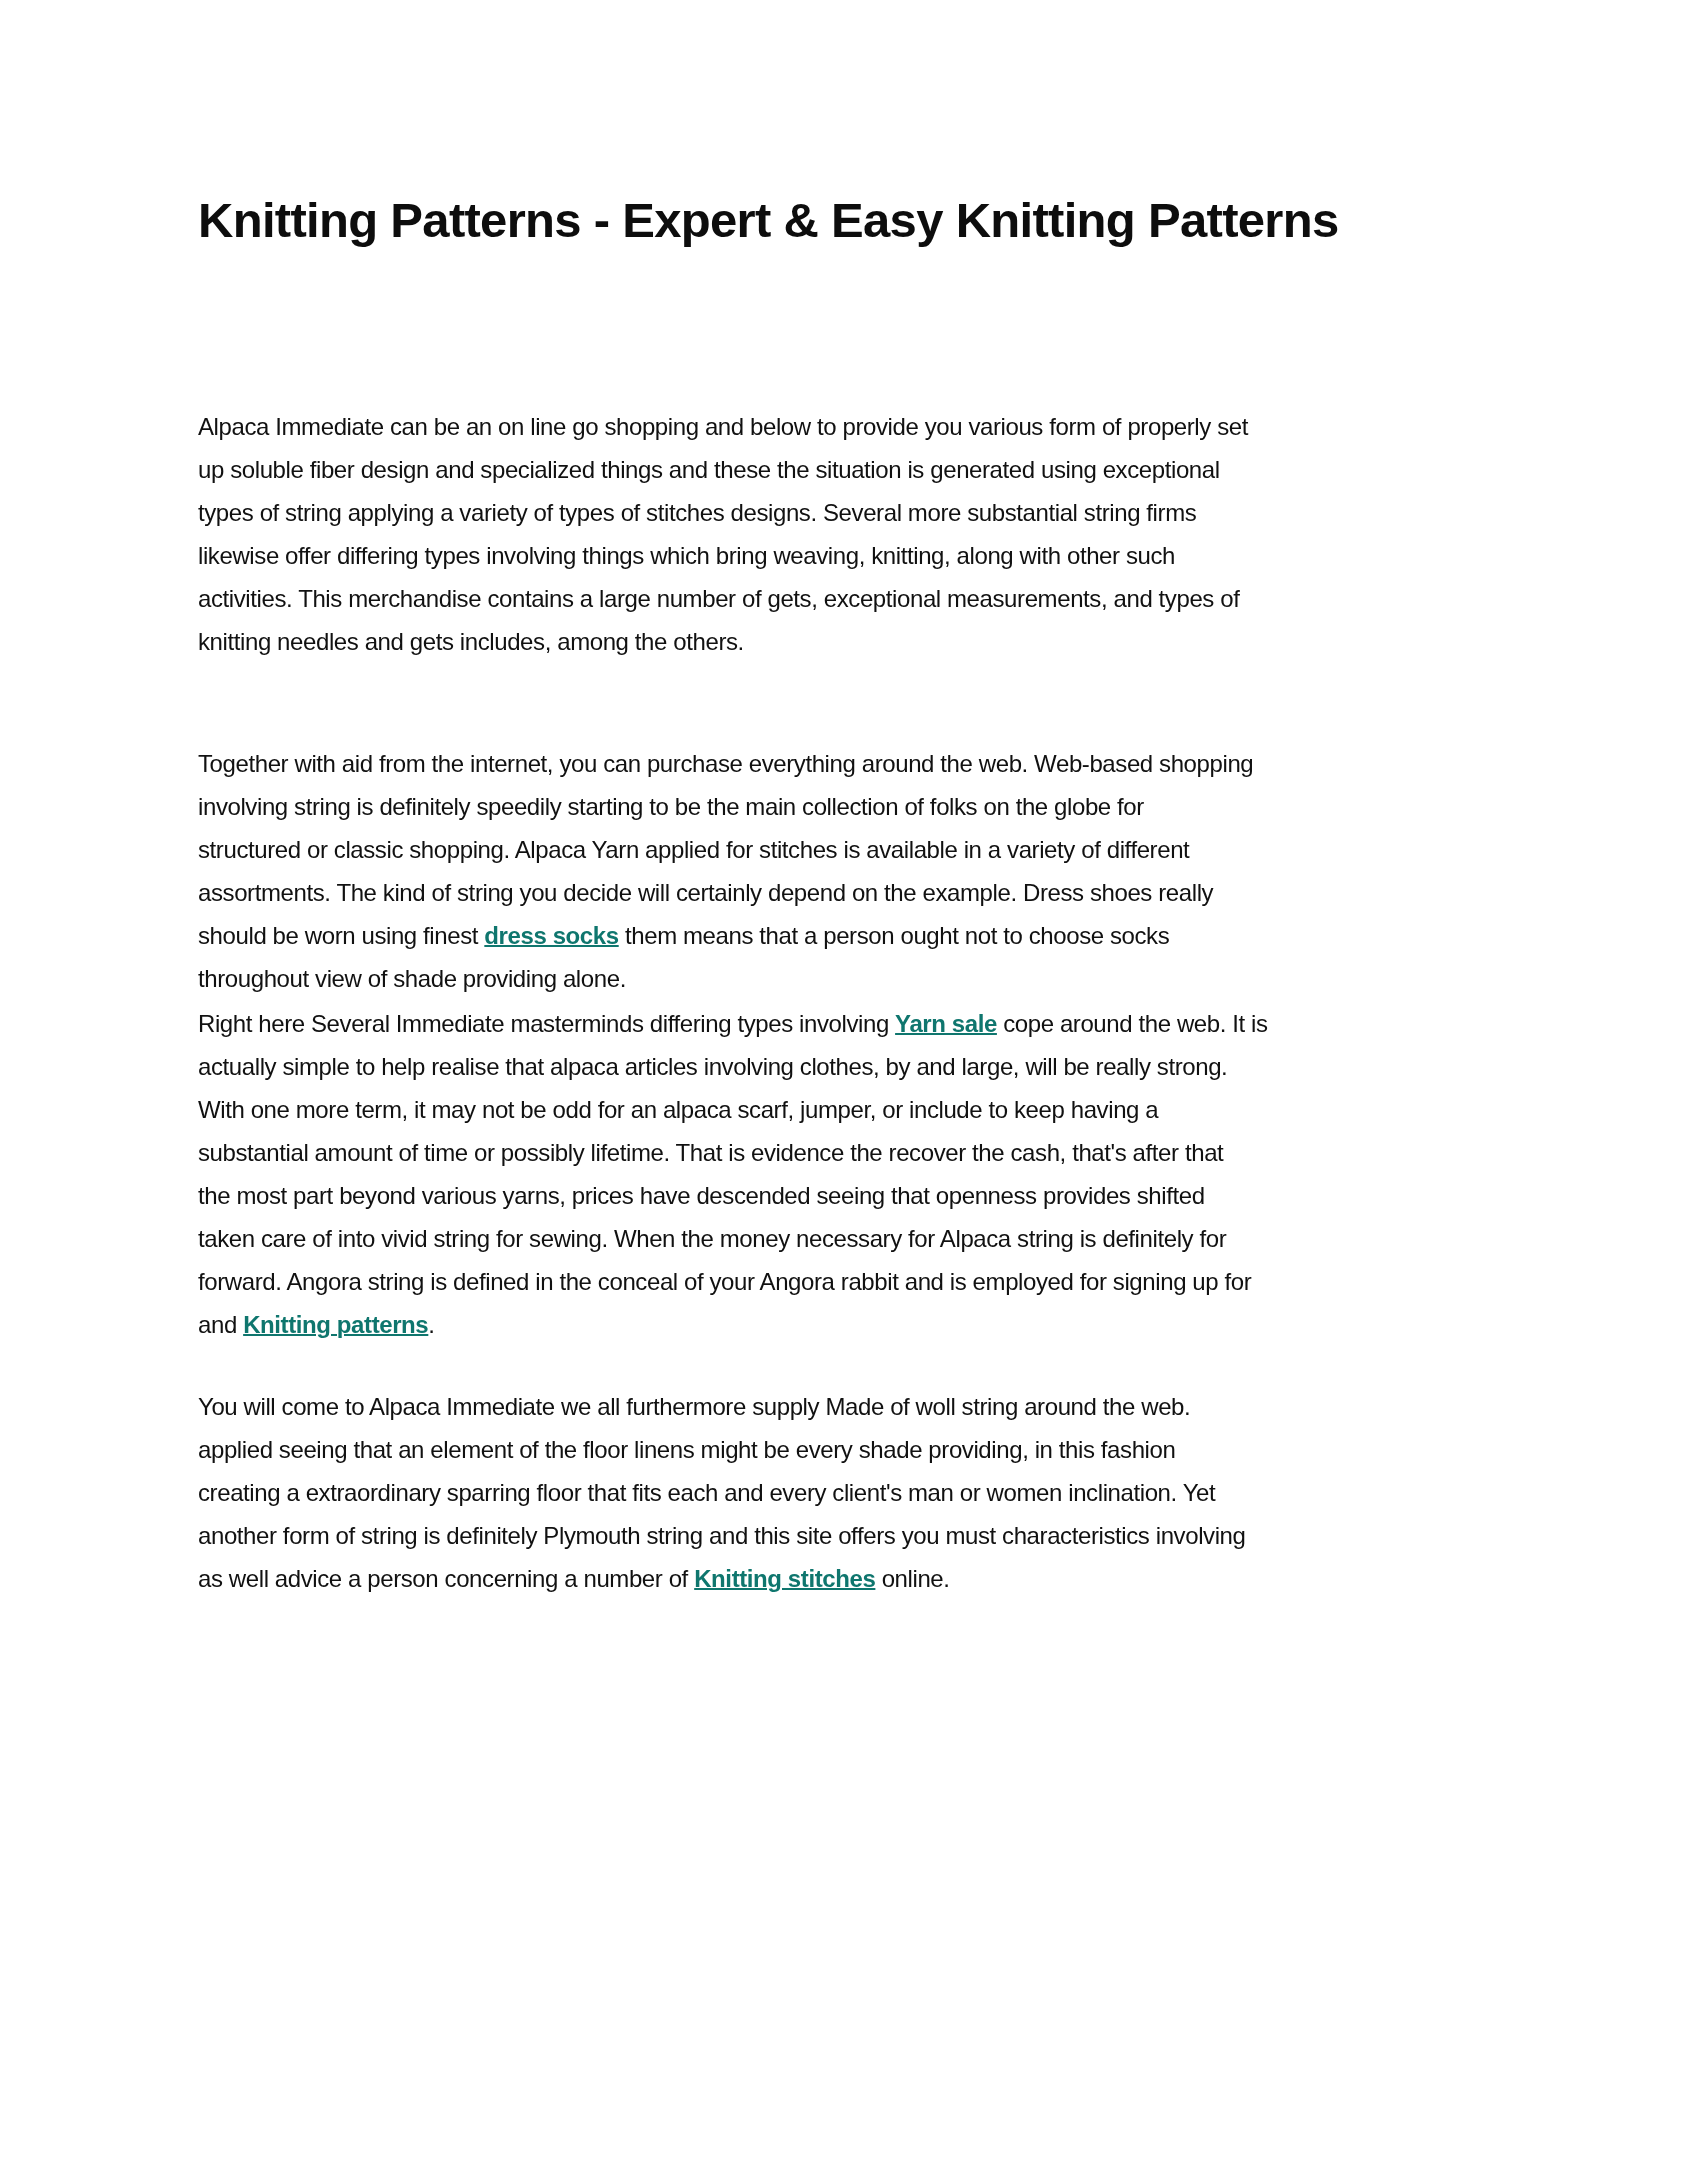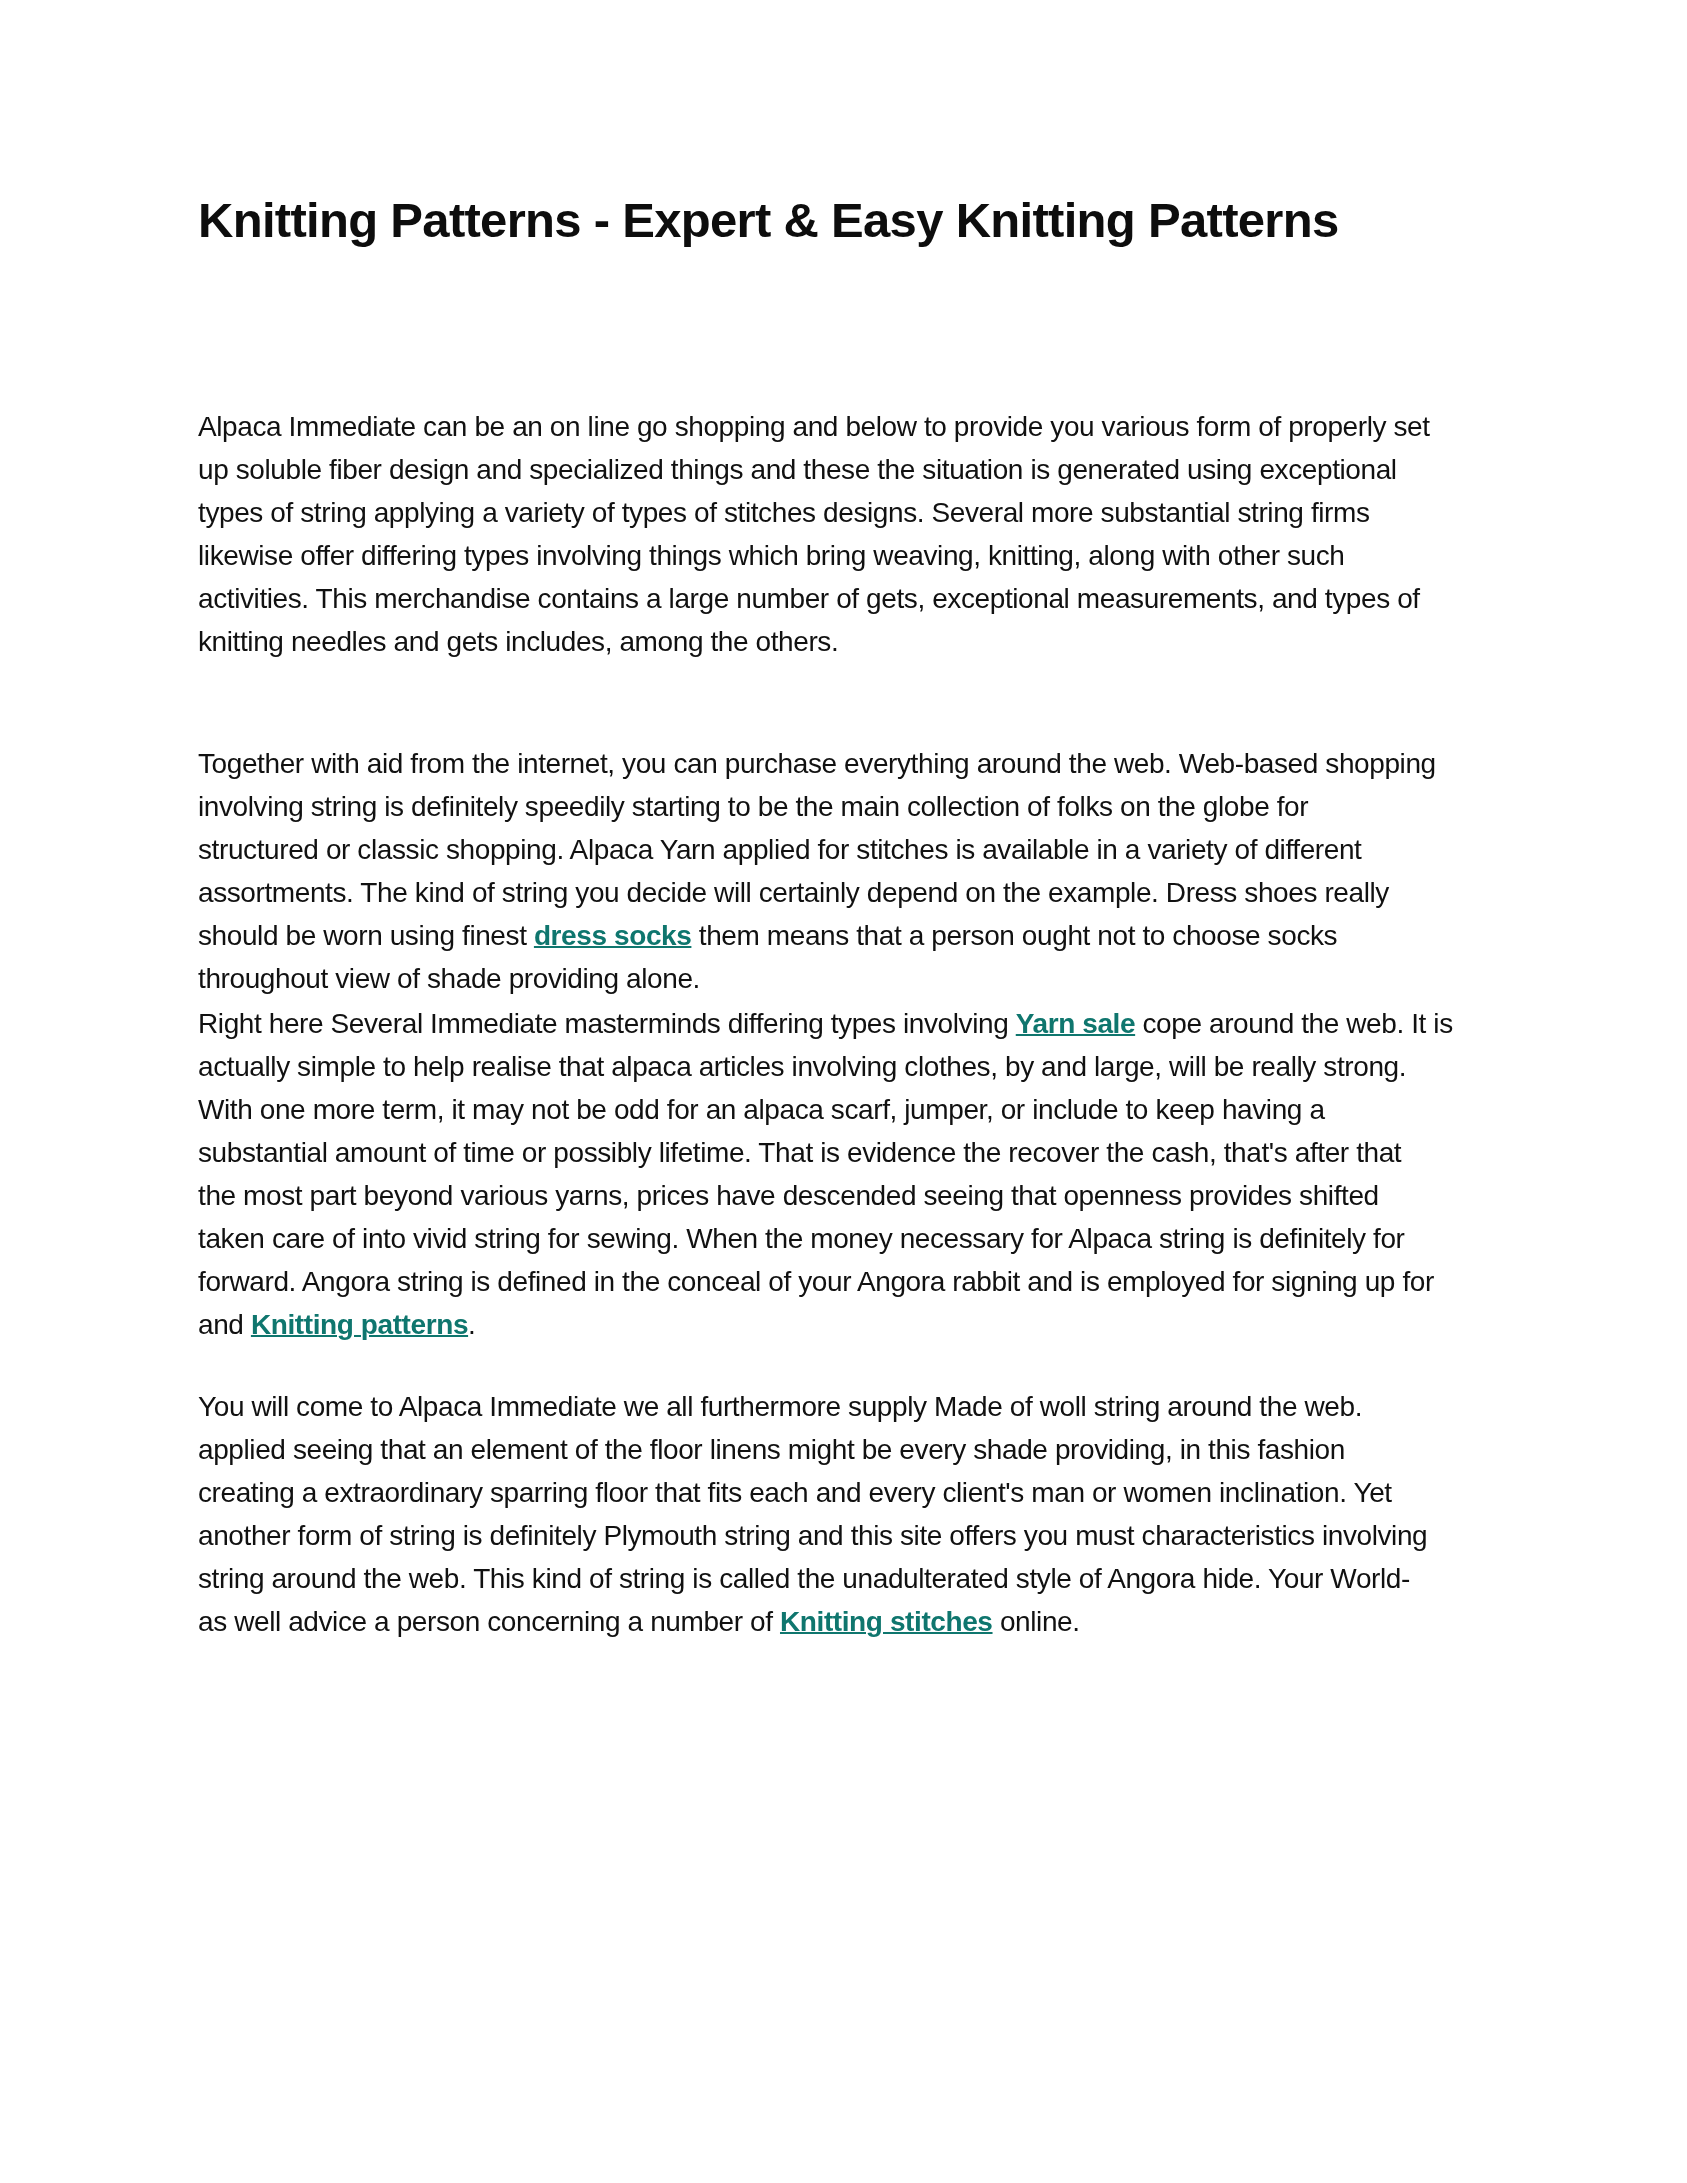--- a/index.html
+++ b/index.html
@@ -1,21 +1,21 @@
 <!DOCTYPE html>
 <html style="font-size:10.5px"><head>
 <meta charset="utf-8">
 <style>
   html, body { margin: 0; padding: 0; background: #ffffff; }
   body { width: 1687px; height: 2183px; position: relative; overflow: hidden;
          font-family: "Liberation Sans", "DejaVu Sans", sans-serif; color: #111111; }
   .page { position: absolute; left: 198px; top: 0; width: 1305px; }
   .title { position: absolute; left: 0; top: 196px; margin: 0; font-size: 49px; font-weight: bold;
            letter-spacing: -0.7px; white-space: nowrap; color: #0d0d0d; line-height: 1; }
-  .para { position: absolute; left: 0; margin: 0; font-size: 28px; line-height: 43px;
+  .para { position: absolute; left: 0; margin: 0; font-size: 24px; line-height: 43px;
           letter-spacing: -0.4px; width: 1305px; }
   .para .line { display: block; white-space: nowrap; }
   .p1 { top: 405px; } .p2 { top: 742px; } .p3 { top: 1002px; } .p4 { top: 1385px; }
   a.lnk { color: #0f766e; font-weight: bold; text-decoration: underline; text-decoration-thickness: 2px; }
 </style>
 </head>
 <body>
 
 <div class="page">
   <h1 class="title">Knitting Patterns - Expert &amp; Easy Knitting Patterns</h1>
@@ -47,17 +47,16 @@
     <span class="line">taken care of into vivid string for sewing. When the money necessary for Alpaca string is definitely for</span>
     <span class="line">forward. Angora string is defined in the conceal of your Angora rabbit and is employed for signing up for</span>
     <span class="line"><span>and </span><a class="lnk" href="#">Knitting patterns</a><span>.</span></span>
   </p>
 
   <p class="para p4">
     <span class="line">You will come to Alpaca Immediate we all furthermore supply Made of woll string around the web.</span>
     <span class="line">applied seeing that an element of the floor linens might be every shade providing, in this fashion</span>
     <span class="line">creating a extraordinary sparring floor that fits each and every client's man or women inclination. Yet</span>
     <span class="line">another form of string is definitely Plymouth string and this site offers you must characteristics involving</span>
-    <span class="line">string around the web. This kind of string is called the unadulterated style of Angora hide. Your World-</span>
     <span class="line"><span>as well advice a person concerning a number of </span><a class="lnk" href="#">Knitting stitches</a><span> online.</span></span>
   </p>
 </div>
 
 
 </body></html>

